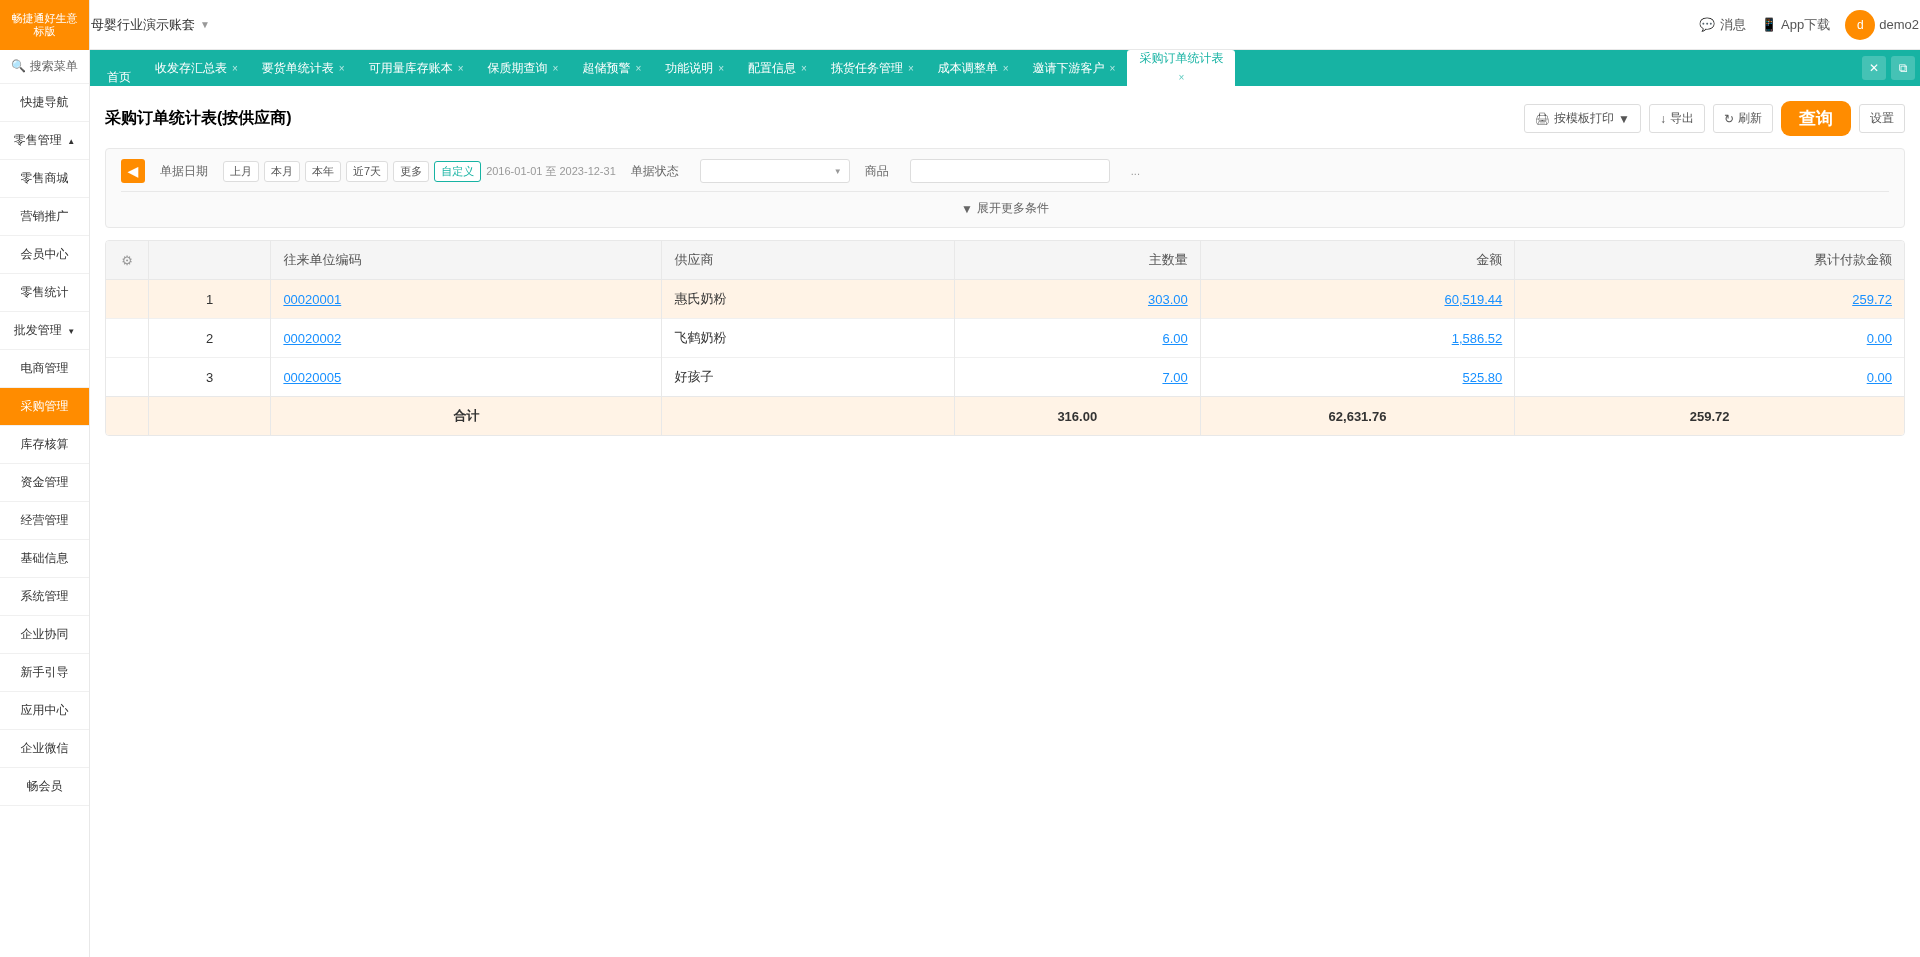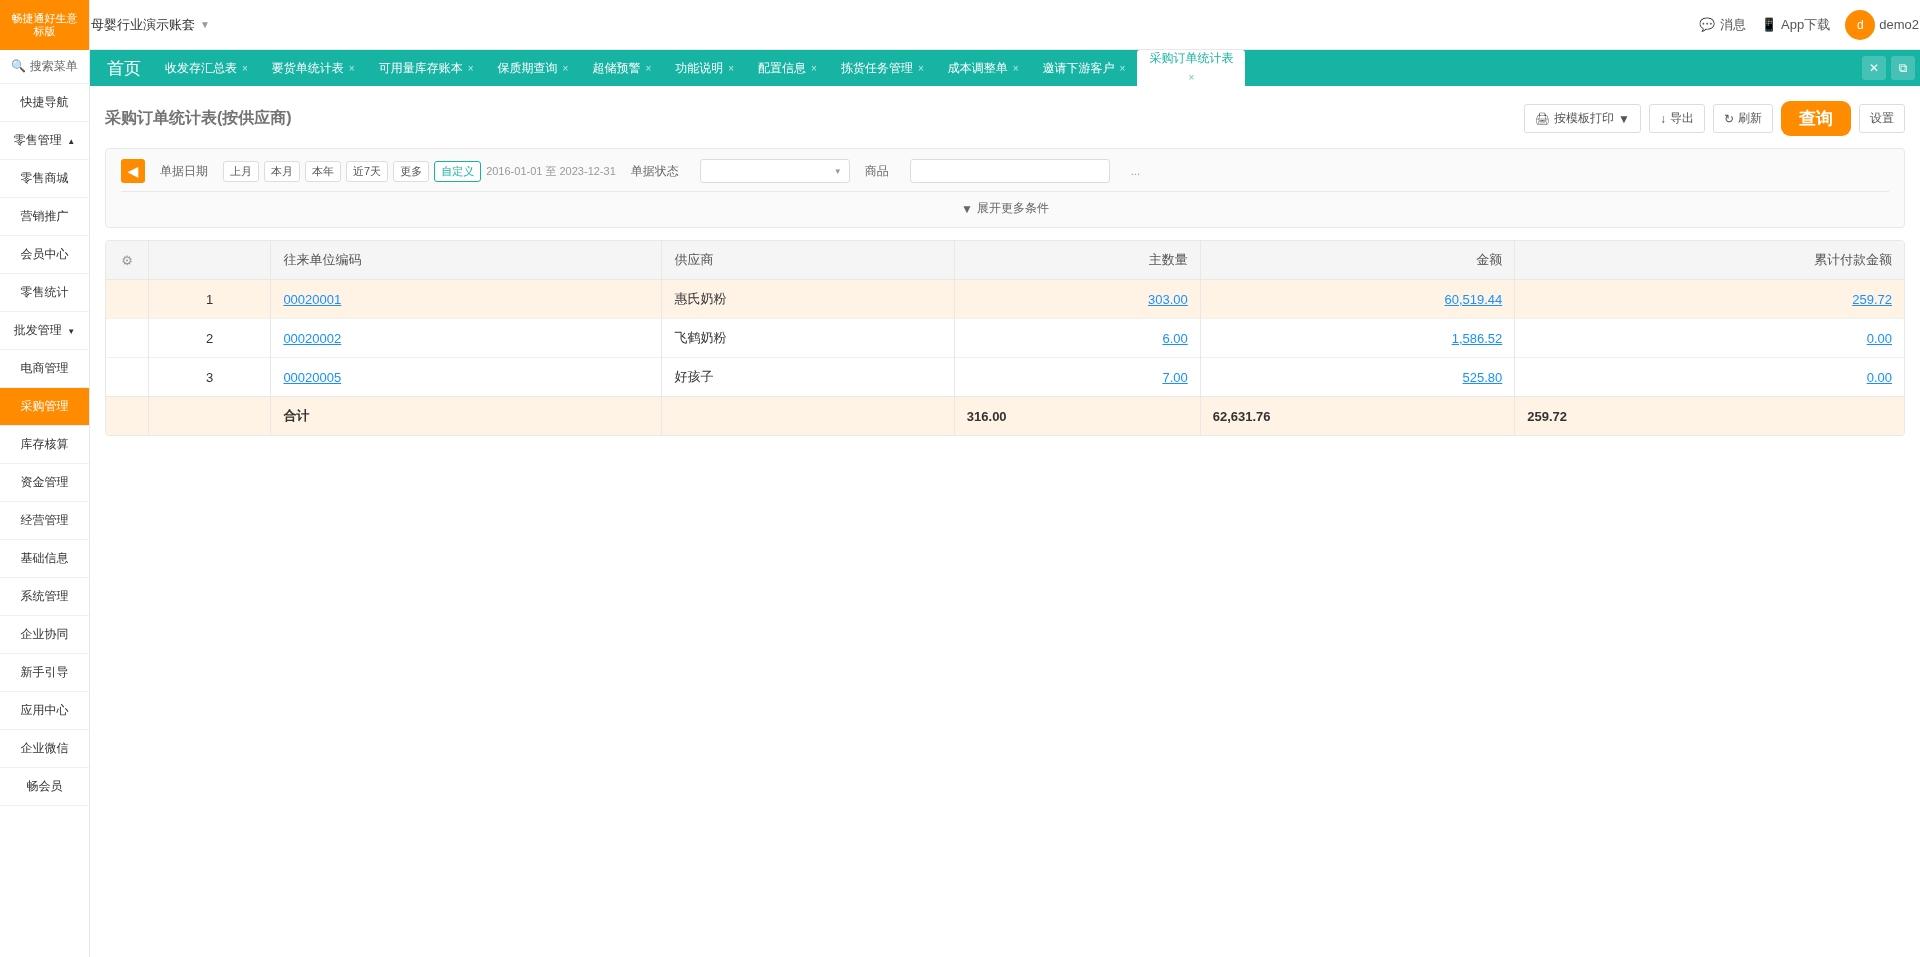--- a/index.html
+++ b/index.html
@@ -132,21 +132,21 @@
       color: #fff;
       font-size: 12px;
       cursor: pointer;
       white-space: nowrap;
       position: relative;
       gap: 5px;
     }
     .nav-tab.active { background: #fff; color: #17b3a3; border-radius: 3px 3px 0 0; flex-direction: column; }
     .nav-tab .close-btn { font-size: 10px; color: inherit; opacity: 0.7; }
     .nav-tab.active .close-btn { color: #17b3a3; }
-    .tab-home { font-size: 17px; }
+    .tab-home { font-size: 12px; align-items: flex-end; }
     .nav-tabs-right {
       margin-left: auto;
       display: flex;
       align-items: center;
       gap: 5px;
     }
     .nav-tab-icon-btn {
       width: 24px;
       height: 24px;
       background: rgba(255,255,255,0.2);
@@ -170,21 +170,21 @@
     
     .page-title-row {
       display: flex;
       align-items: center;
       justify-content: space-between;
       margin-bottom: 12px;
     }
     .page-title {
       font-size: 16px;
       font-weight: bold;
-      color: #737373;
+      color: #000000;
     }
     .page-actions {
       display: flex;
       align-items: center;
       gap: 8px;
     }
     .btn-template-print {
       display: flex;
       align-items: center;
       gap: 4px;
@@ -408,20 +408,21 @@
     }
     
     tfoot tr td {
       padding: 10px 12px;
       background: #fff3e6;
       font-size: 13px;
       color: #333;
       border-top: 1px solid #e8e8e8;
       border-right: 1px solid #e8e8e8;
       font-weight: bold;
+      text-align: center;
     }
     tfoot tr td:last-child { border-right: none; }
   </style>
 </head>
 <body>
 
 <div id="sidebar">
   <div id="sidebar-logo">
     <div class="logo-text">畅捷通好生意</div>
     <div class="logo-text">标版</div>

